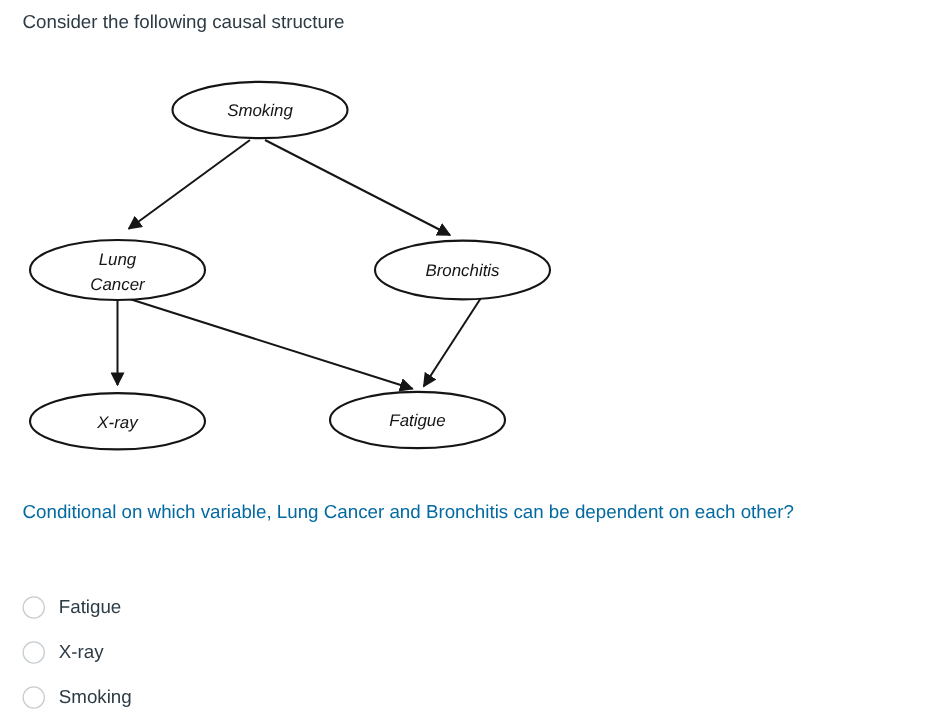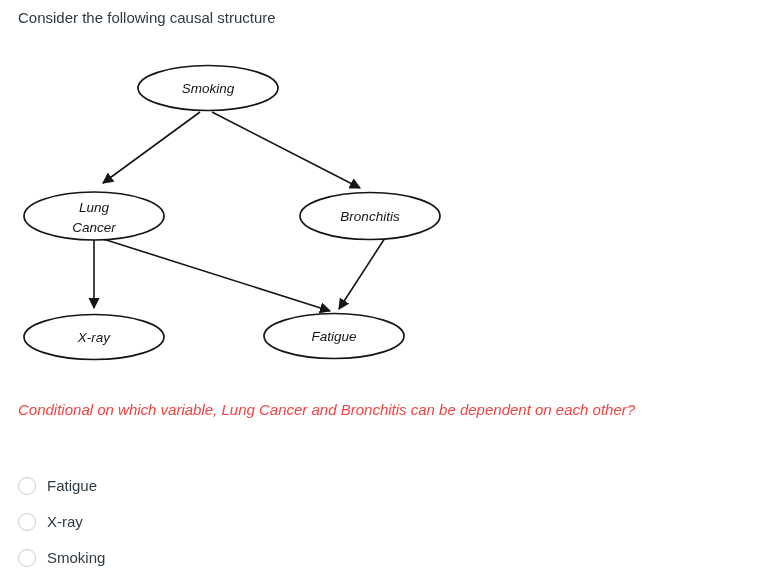--- a/index.html
+++ b/index.html
@@ -41,22 +41,21 @@
     font-size: 13.5px;
     fill: #151515;
   }
   .question {
     position: absolute;
     left: 18px;
     top: 397px;
     width: 645px;
     font-size: 15px;
     line-height: 26px;
-    color: #ef4444;
-    font-style: italic;
+    color: #0369a1;
   }
   .options {
     position: absolute;
     left: 18px;
     top: 468px;
     width: 400px;
   }
   .option-row {
     display: flex;
     align-items: center;

